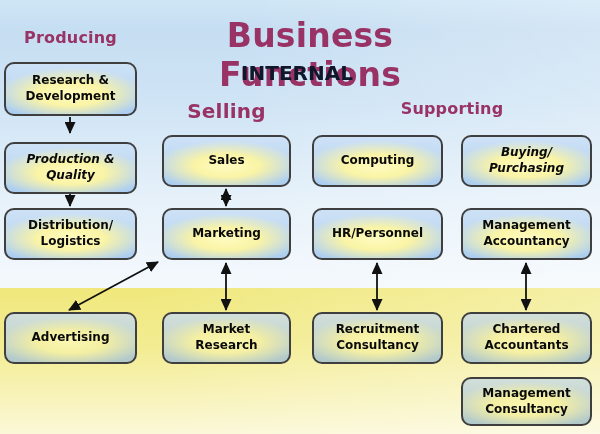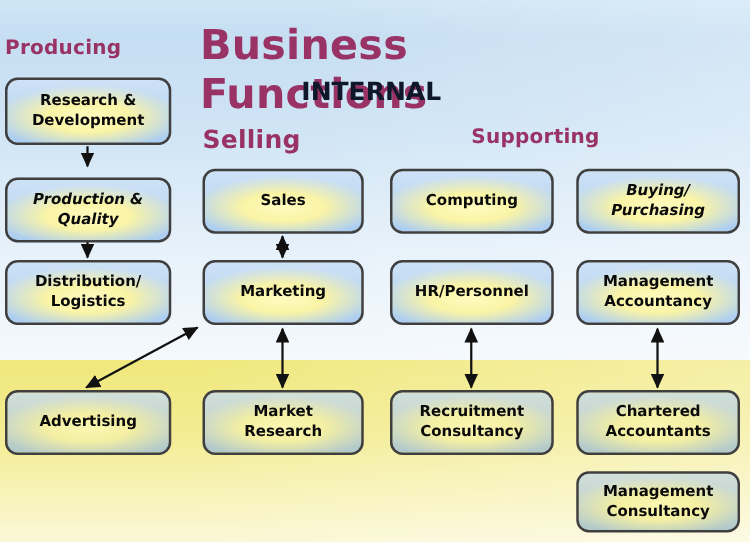--- a/index.html
+++ b/index.html
@@ -14,21 +14,21 @@
       linear-gradient(to right, rgba(255,255,255,0) 40%, rgba(255,255,255,0.25) 100%),
       linear-gradient(to bottom, #cfe6f6 0%, #c6def2 10%, #cfe4f5 35%, #e8f2fa 72%, #f4f9fd 100%);
   }
   .bg-external {
     top:288px; height:146px;
     background-image:
       linear-gradient(to right, rgba(255,255,255,0) 25%, rgba(255,255,255,0.32) 100%),
       linear-gradient(to bottom, #f0e87c 0%, #f3ec92 40%, #f8f3ba 75%, #fbf8d8 100%);
   }
   .heading {
-    position:absolute; text-align:left; font-weight:bold; color:#993366;
+    position:absolute; text-align:center; font-weight:bold; color:#993366;
     letter-spacing:0.2px;
   }
   .title      { left:160px; top:16px;  width:300px; font-size:33px; }
   .grp-prod   { left:4px;   top:28px;  width:133px; font-size:16px; }
   .grp-sell   { left:162px; top:99px;  width:129px; font-size:20px; }
   .grp-supp   { left:377px; top:99px;  width:150px; font-size:16px; }
   .zone       { position:absolute; text-align:center; font-weight:bold; color:#0f172a; font-size:20px; }
   .zone-int   { left:187px; top:61px;  width:220px; }
   .zone-ext   { left:190px; top:391px; width:220px; }
   .box {

